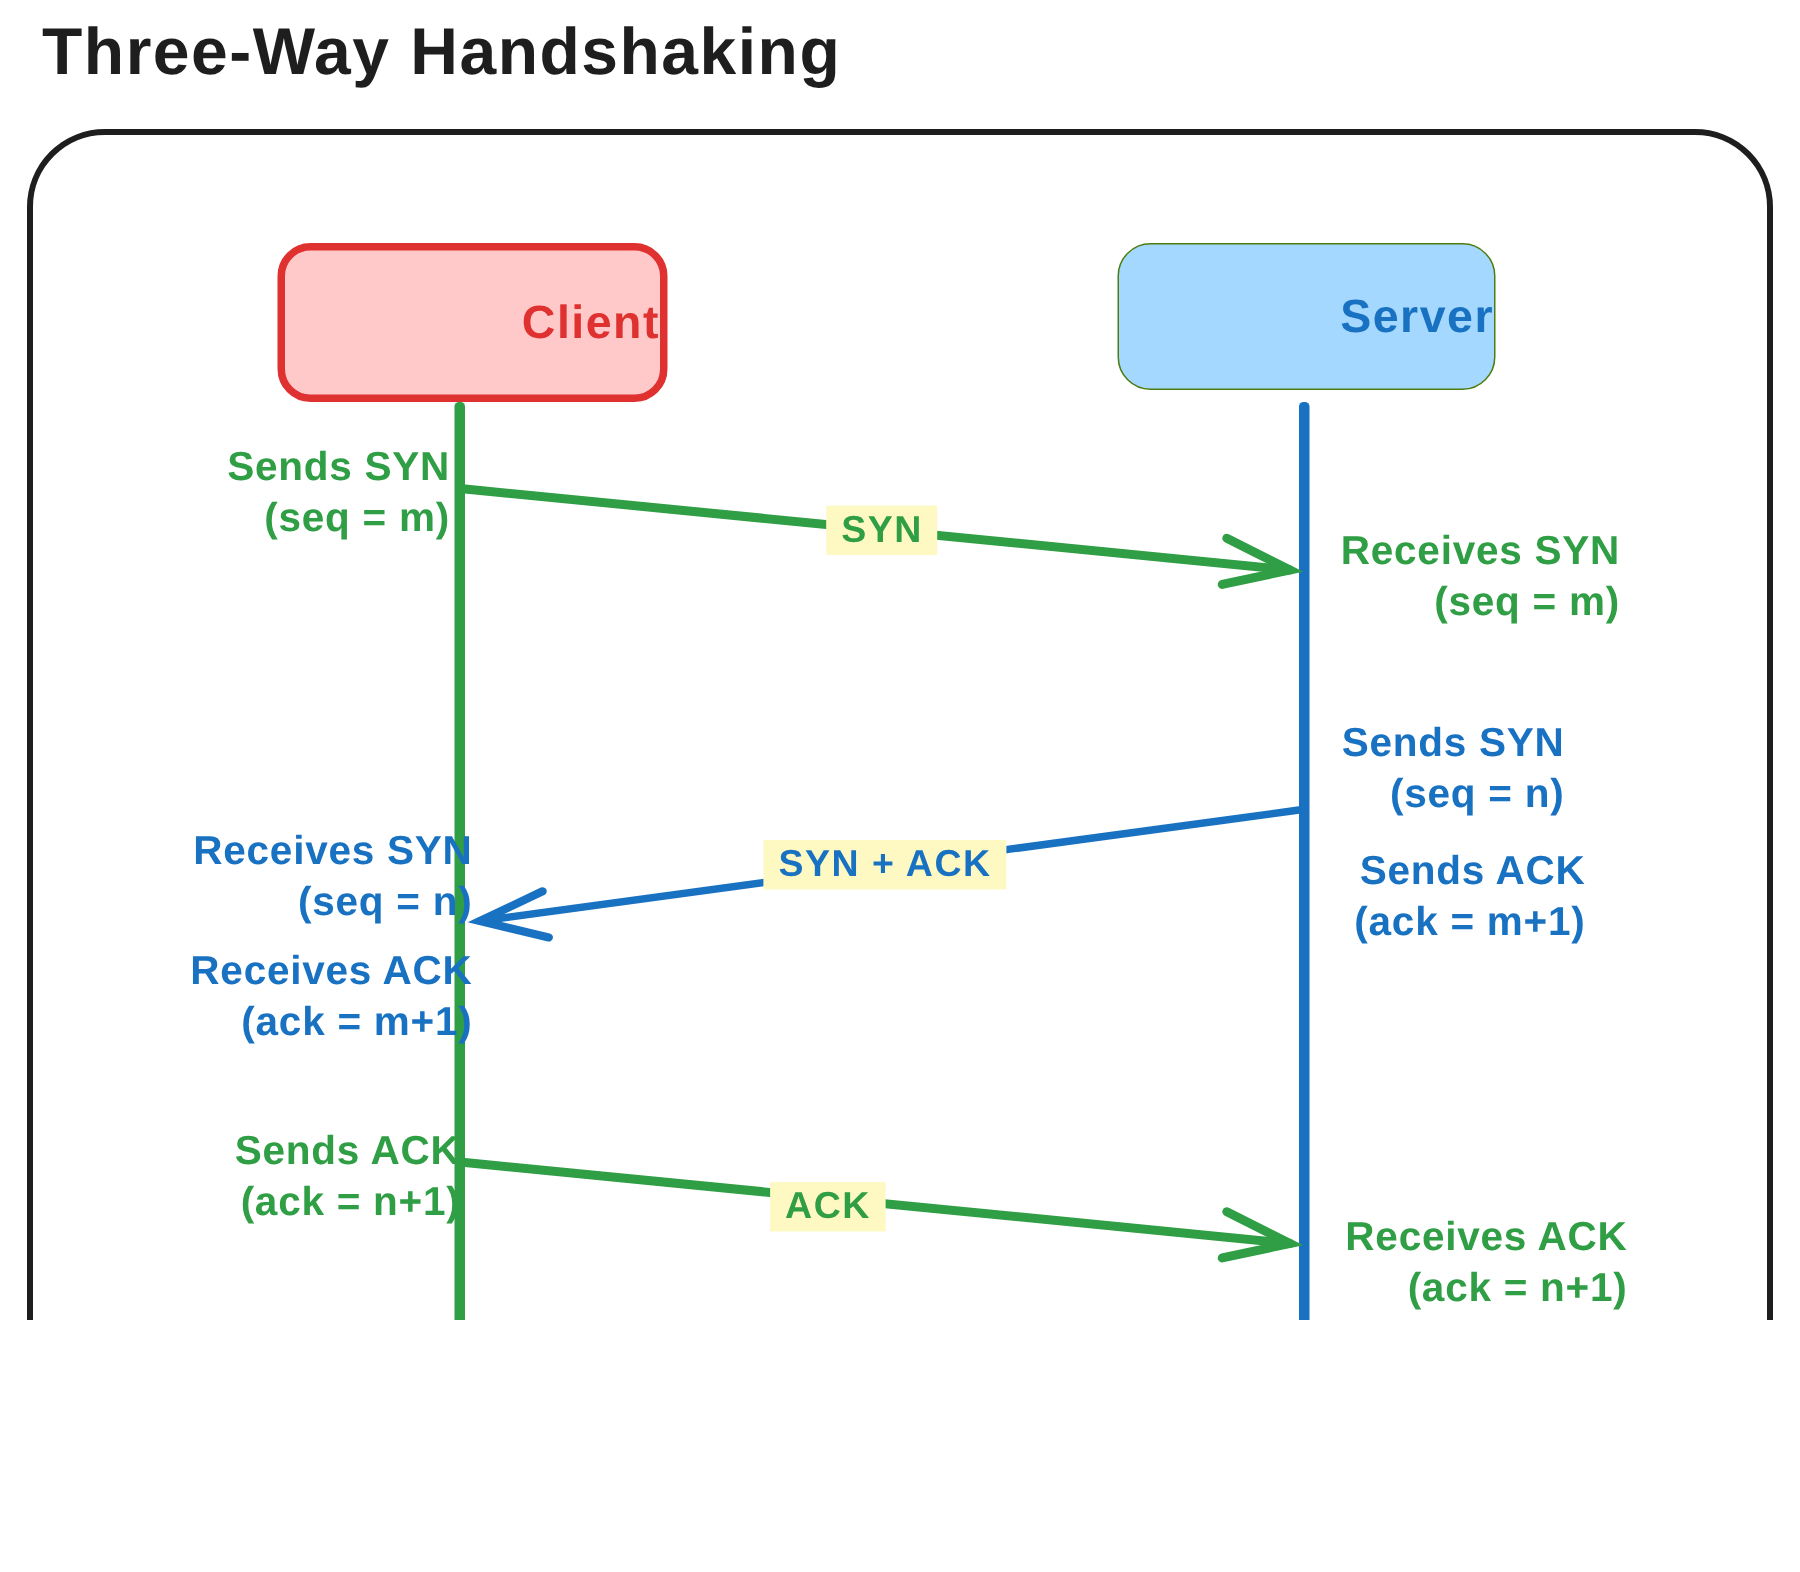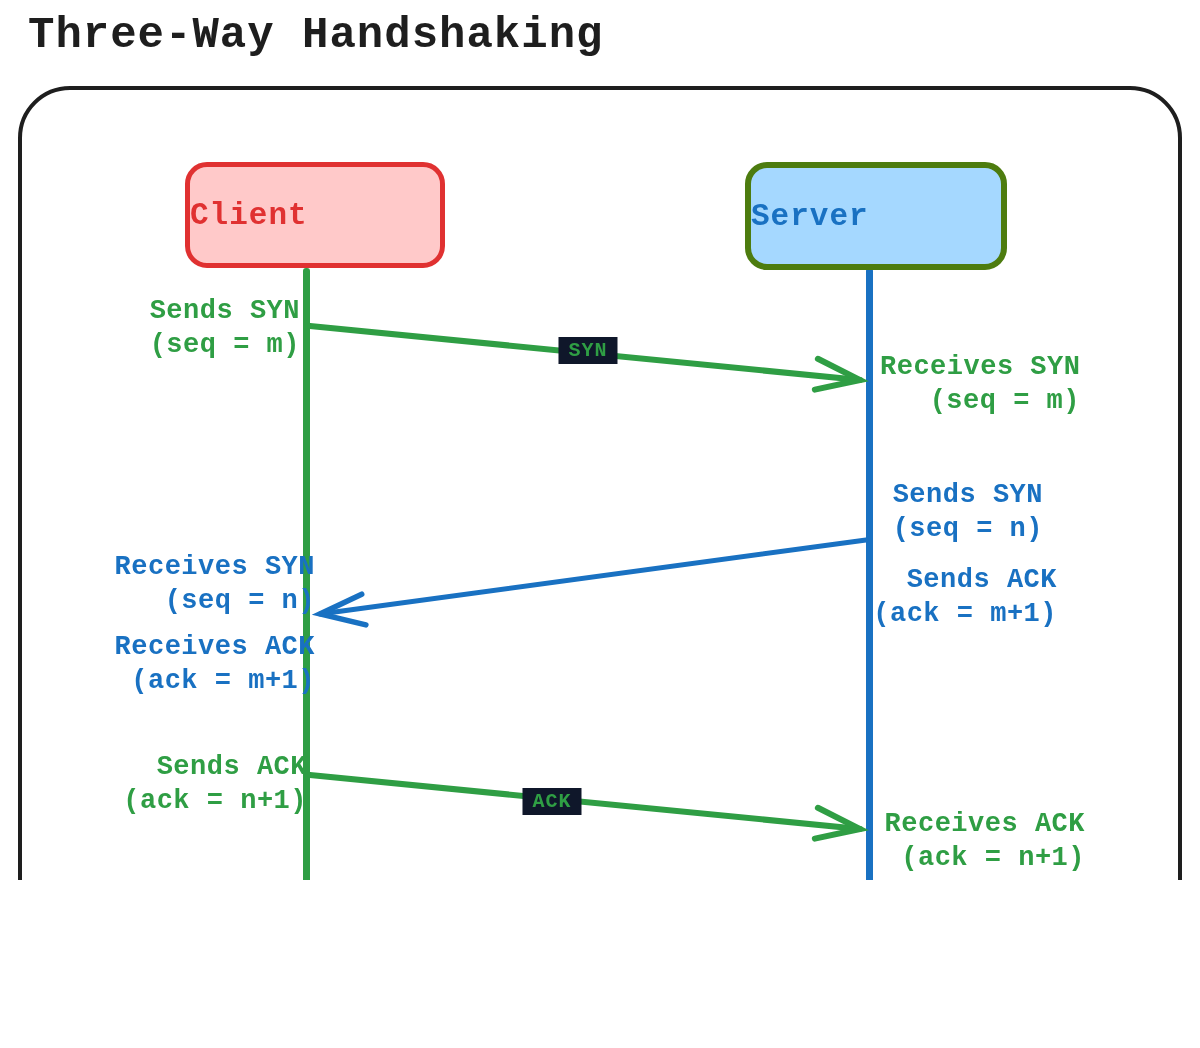--- a/index.html
+++ b/index.html
@@ -2,21 +2,21 @@
 <html><head>
 <meta charset="utf-8">
 <style>
   html, body { margin: 0; padding: 0; background: #ffffff; }
   .canvas {
     position: relative;
     width: 1200px;
     height: 880px;
     background: #ffffff;
     overflow: hidden;
-    font-family: Liberation Mono, monospace;
+    font-family: Liberation Sans, sans-serif;
     color: #1e1e1e;
   }
   .abs { position: absolute; }
 
   .title {
     left: 28px; top: 10px;
     font-size: 44px;
     font-weight: 600;
     letter-spacing: 1px;
     color: #1e1e1e;
@@ -27,49 +27,49 @@
     left: 18px; top: 86px;
     width: 1156px; height: 939px;
     border: 4px solid #1e1e1e;
     border-radius: 52px;
     background: transparent;
   }
 
   .actor-box {
     width: 250px; height: 96px;
     border-radius: 22px;
-    display: flex; align-items: center; justify-content: flex-start;
+    display: flex; align-items: center; justify-content: flex-end;
     font-size: 31px; font-weight: 600; letter-spacing: 1px;
     z-index: 3;
   }
   .actor-client {
     left: 185px; top: 162px;
     background: #ffc9c9;
     border: 5px solid #e03131;
     color: #e03131;
   }
   .actor-server {
     left: 745px; top: 162px;
     background: #a5d8ff;
-    border: 6px solid #4d7c0f;
+    border: 1px solid #4d7c0f;
     color: #1971c2;
   }
 
   .lifeline { width: 7px; top: 268px; height: 662px; border-radius: 3px; z-index: 1; }
   .lifeline-client { left: 303px; background: #2f9e44; }
   .lifeline-server { left: 866px; background: #1971c2; }
 
   .arrows { left: 0; top: 0; z-index: 2; pointer-events: none; }
 
   .msg-label {
     z-index: 4;
     transform: translateX(-50%);
-    background: #0f172a;
+    background: #fef9c3;
     padding: 2px 10px;
-    font-size: 20px; font-weight: 600; letter-spacing: 1px;
+    font-size: 25px; font-weight: 600; letter-spacing: 1px;
     white-space: nowrap;
   }
 
   .note {
     z-index: 4;
     text-align: right;
     font-size: 27px; font-weight: 600; letter-spacing: 0.5px;
     line-height: 34px;
     white-space: nowrap;
   }
@@ -104,20 +104,21 @@
       <marker id="head-blue" markerUnits="userSpaceOnUse" markerWidth="120" markerHeight="120" refX="0" refY="0" orient="auto" overflow="visible">
         <path d="M -44 -17 L 0 0 L -44 14" fill="none" stroke="#1971c2" stroke-width="5.5" stroke-linecap="round"></path>
       </marker>
     </defs>
     <line x1="310" y1="326" x2="860" y2="380" stroke="#2f9e44" stroke-width="6" stroke-linecap="round" marker-end="url(#head-green)"></line>
     <line x1="866" y1="540" x2="320" y2="614" stroke="#1971c2" stroke-width="5" stroke-linecap="round" marker-end="url(#head-blue)"></line>
     <line x1="310" y1="775" x2="860" y2="829" stroke="#2f9e44" stroke-width="6" stroke-linecap="round" marker-end="url(#head-green)"></line>
   </svg>
 
   <div class="abs msg-label green" style="left:588px; top:337px">SYN</div>
+  <div class="abs msg-label blue" style="left:590px; top:560px">SYN + ACK</div>
   <div class="abs msg-label green" style="left:552px; top:788px">ACK</div>
 
   <div class="abs note green" style="left:120px; top:294px; width:180px">
     <div>Sends SYN</div>
     <div>(seq = m)</div>
   </div>
 
   <div class="abs note green" style="left:880px; top:350px; width:200px">
     <div>Receives SYN</div>
     <div>(seq = m)</div>

